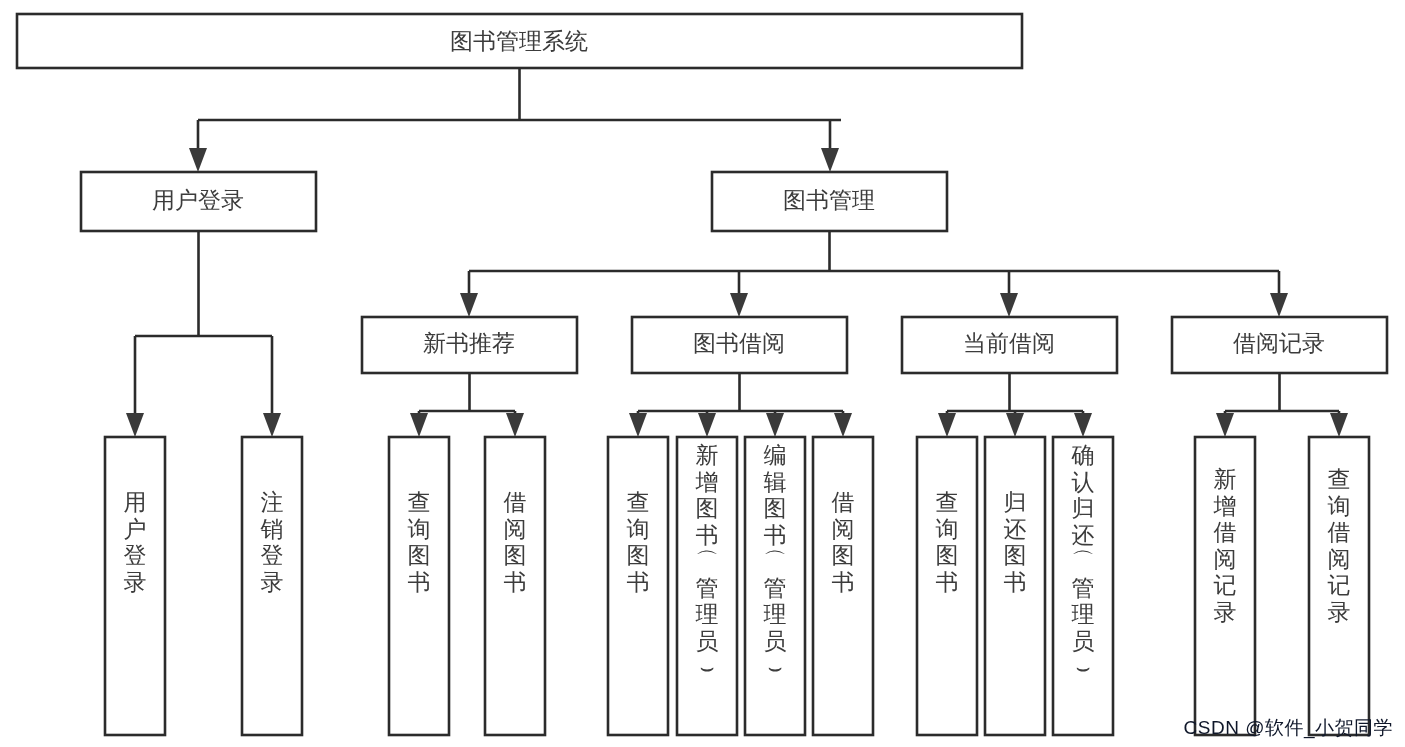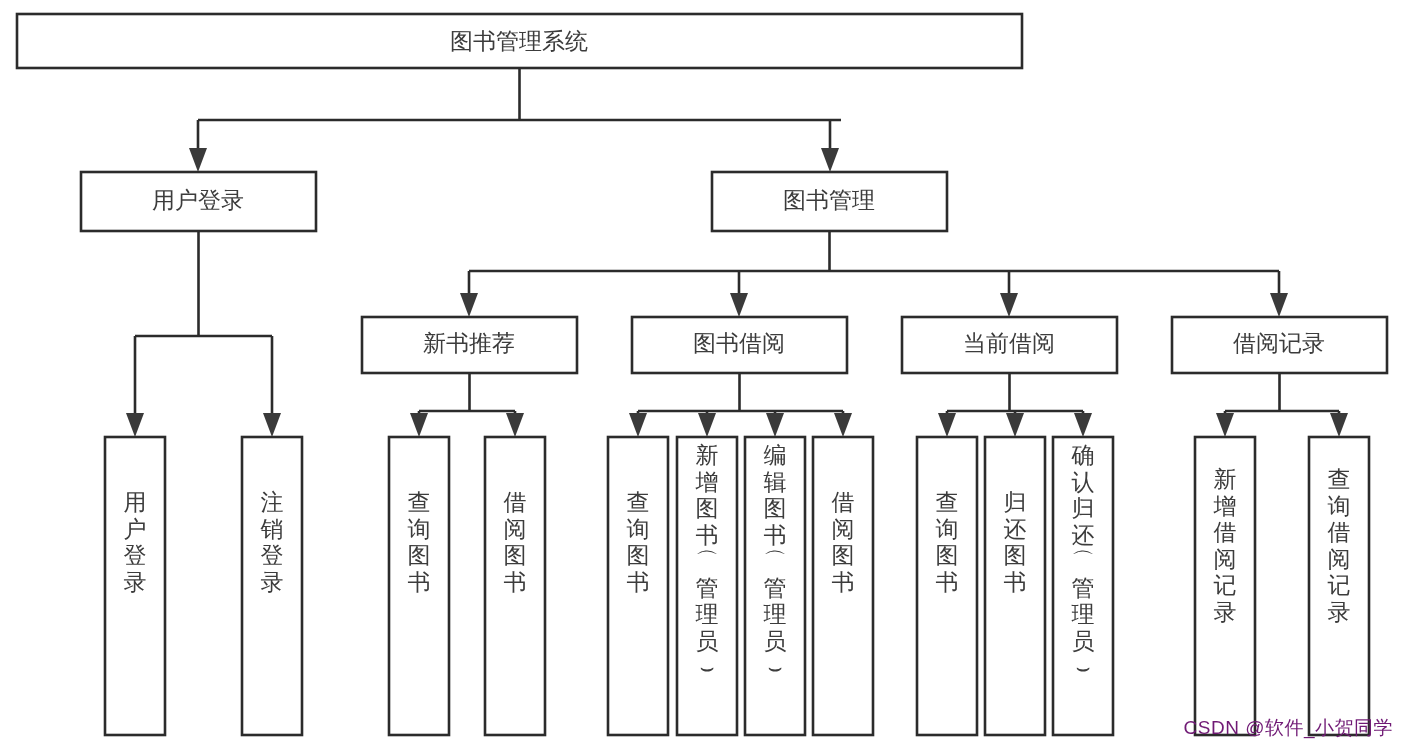--- a/index.html
+++ b/index.html
@@ -53,21 +53,21 @@
   .node-label-v {
     fill: #3c3c3c;
     font-family: "Liberation Sans", "DejaVu Sans", sans-serif;
     font-size: 23px;
     text-anchor: middle;
   }
   .watermark {
     position: absolute;
     right: 12px;
     bottom: 6px;
-    color: #701a75;
+    color: #0f172a;
     font-family: "Liberation Sans", "DejaVu Sans", sans-serif;
     font-size: 19px;
     letter-spacing: 0.5px;
     white-space: nowrap;
     user-select: none;
   }
 </style>
 </head>
 <body>
 

